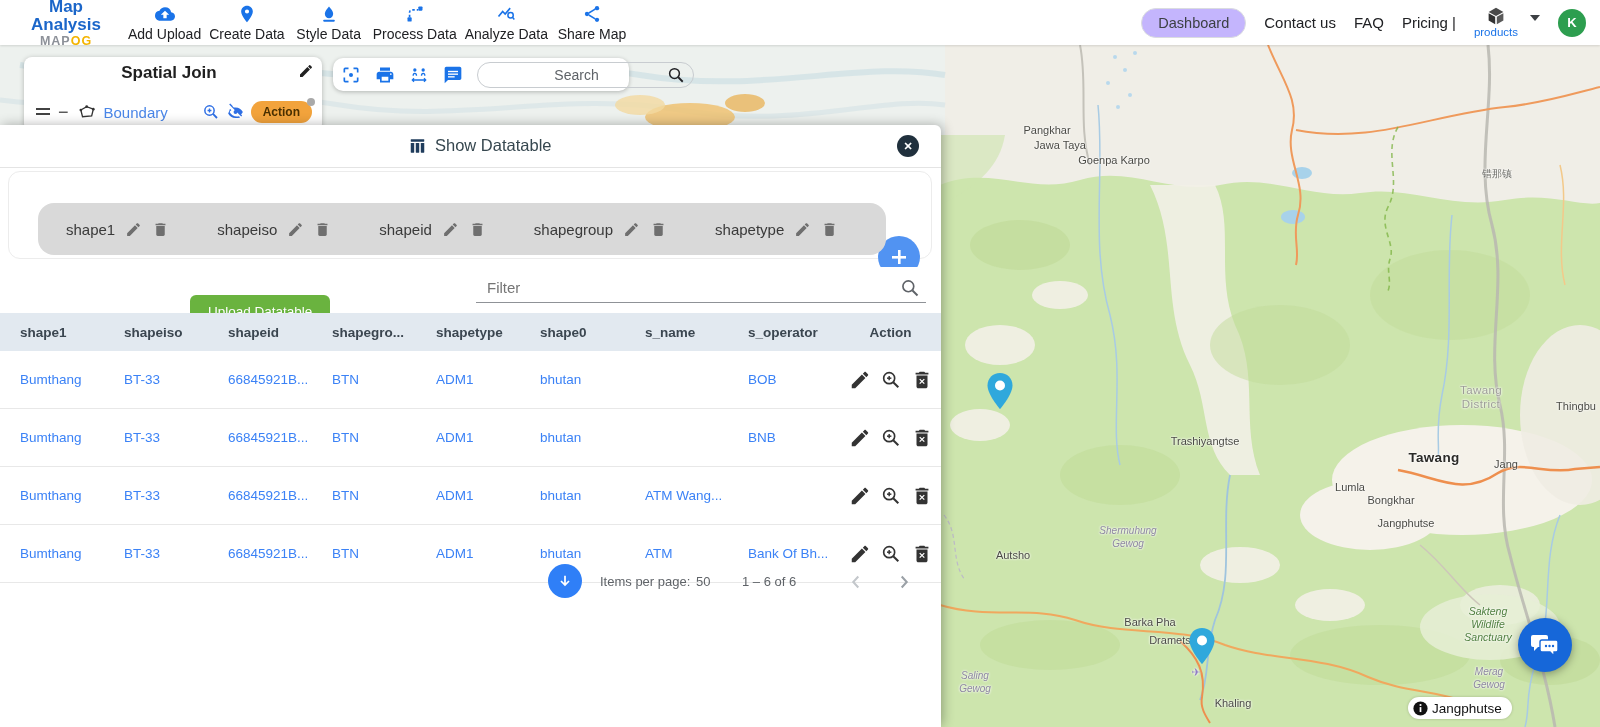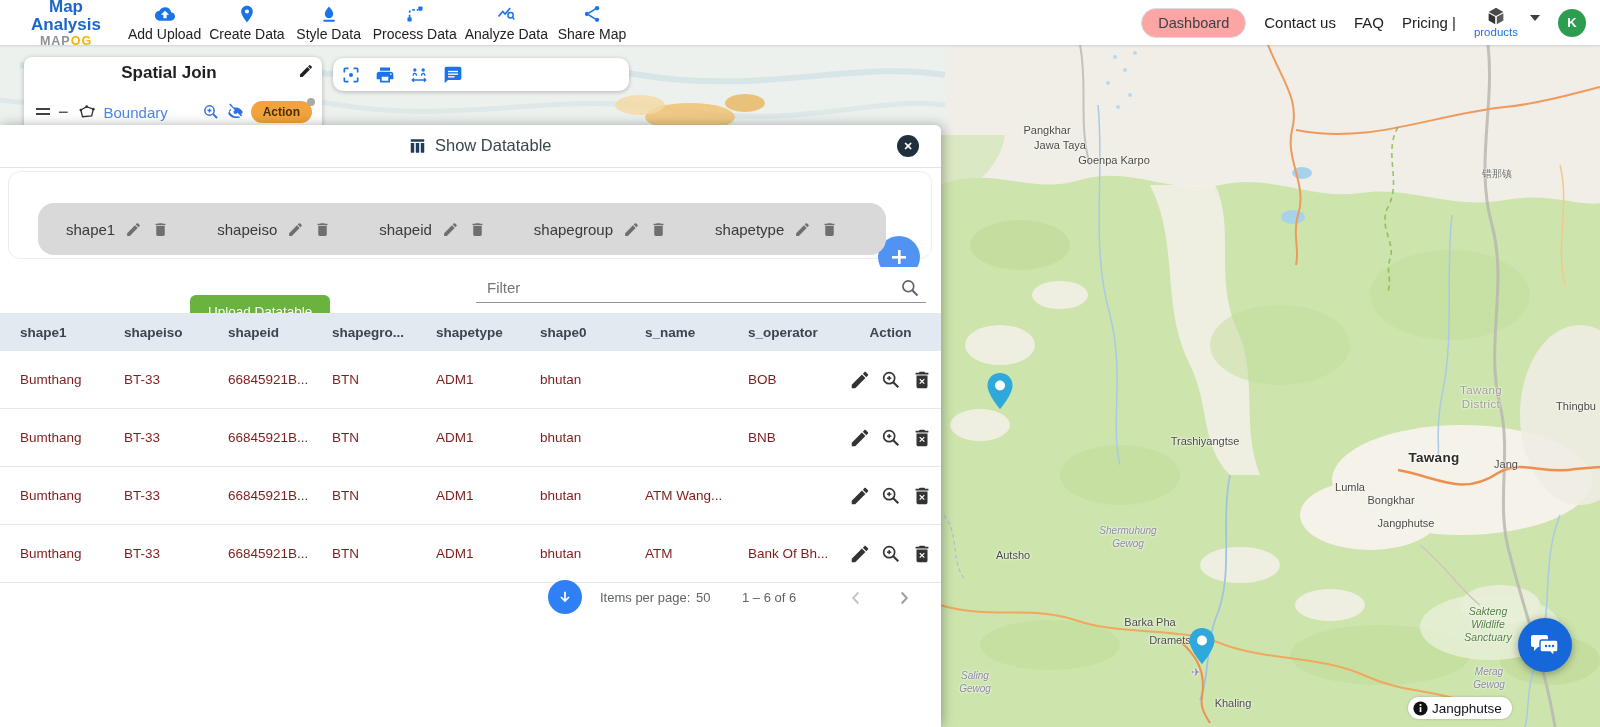--- a/index.html
+++ b/index.html
@@ -11,21 +11,21 @@
             box-shadow:0 1px 2px rgba(0,0,0,.12); display:flex; align-items:center; }
   .brand { width:120px; padding-left:12px; text-align:center; }
   .brand-title { font-size:17px; font-weight:700; color:#1b66c9; line-height:18px; }
   .brand-sub { font-size:12.5px; font-weight:700; letter-spacing:1px; }
   .brand-sub .g1 { color:#8d9199; } .brand-sub .g2 { color:#f4b400; }
   .navitems { display:flex; align-items:flex-start; gap:8px; margin-left:8px; }
   .navitem { display:flex; flex-direction:column; align-items:center; gap:2px; cursor:pointer; min-width:72px; }
   .navitem svg { width:20px; height:20px; }
   .navitem .lbl { font-size:14px; color:#202124; white-space:nowrap; }
   .nav-right { margin-left:auto; display:flex; align-items:center; gap:18px; padding-right:14px; }
-  .pillbtn { border:1px solid #dadce0; border-radius:18px; padding:6px 16px; font-size:14.5px; color:#3c4043; background:#fca5a5; cursor:pointer; }
+  .pillbtn { border:1px solid #dadce0; border-radius:18px; padding:6px 16px; font-size:14.5px; color:#3c4043; background:#c4b5fd; cursor:pointer; }
   .navlink { font-size:15px; color:#202124; cursor:pointer; white-space:nowrap; }
   .products { display:flex; flex-direction:column; align-items:center; margin-right:-6px; cursor:pointer; }
   .products .plabel { font-size:11.5px; color:#1a73e8; margin-top:1px; }
   .caret { width:0; height:0; border-left:5px solid transparent; border-right:5px solid transparent; border-top:6px solid #3c4043; margin-bottom:10px; cursor:pointer; }
   .avatar { width:28px; height:28px; border-radius:50%; background:#2d9e4f; color:#fff; font-size:13px; font-weight:700;
             display:flex; align-items:center; justify-content:center; cursor:pointer; }
 
   
   .map { position:absolute; left:0; top:45px; width:1600px; height:682px; z-index:1; background:#f0eee7; }
   .maplabel { position:absolute; transform:translate(-50%,-50%); white-space:pre-line; text-align:center; pointer-events:none;
@@ -94,25 +94,25 @@
   .filterwrap input { flex:1; border:none; outline:none; font-size:15px; color:#424242; background:transparent; padding-left:11px; }
   .filterwrap input::placeholder { color:#757575; }
   .filterwrap .ficon { width:20px; height:20px; margin-right:6px; cursor:pointer; }
 
   .dtable { position:absolute; left:0; top:46px; width:941px; }
   .thead, .tr { display:grid; grid-template-columns:104px 104px 104px 104px 104px 105px 103px 112px 1fr; }
   .thead { background:#e2e9f0; height:38px; align-items:center; }
   .th { font-size:13.5px; font-weight:700; color:#3b4650; padding-left:20px; overflow:hidden; white-space:nowrap; }
   .th.center { padding-left:0; text-align:center; }
   .tr { height:58px; align-items:center; border-bottom:1px solid #e8e8e8; }
-  .td { font-size:13.5px; color:#7f1d1d; padding-left:20px; overflow:hidden; white-space:nowrap; }
+  .td { font-size:13.5px; color:#3b82f6; padding-left:20px; overflow:hidden; white-space:nowrap; }
   .td-actions { display:flex; align-items:center; justify-content:center; gap:9px; }
   .rowicon { width:22px; height:22px; cursor:pointer; }
 
-  .pagrow { position:absolute; left:0; top:313px; width:941px; height:40px; }
+  .pagrow { position:absolute; left:0; top:297px; width:941px; height:40px; }
   .downfab { position:absolute; left:548px; top:0; width:34px; height:34px; border-radius:50%; background:#2f7ff7;
              display:flex; align-items:center; justify-content:center; cursor:pointer; }
   .pagtext { position:absolute; top:10px; font-size:13px; color:#5f6368; }
   .chev { position:absolute; top:7px; width:22px; height:22px; cursor:pointer; }
 
   svg { display:block; }
 </style>
 </head>
 <body>
 
@@ -354,20 +354,27 @@
         <circle cx="17" cy="6" r="2" fill="#1a73e8"></circle>
       <path d="M5 13 c0-2 1-3 2-3 s2 1 2 3 M15 13 c0-2 1-3 2-3 s2 1 2 3" stroke="#1a73e8" stroke-width="1.6" fill="none"></path>
       <path d="M4 18 h16 M6 16 l-2 2 2 2 M18 16 l2 2 -2 2" stroke="#1a73e8" stroke-width="1.6" fill="none"></path>
     </svg>
     <svg class="tbicon" viewBox="0 0 24 24">
       <path fill="#1a73e8" d="M20 2H4c-1.1 0-2 .9-2 2v18l4-4h14c1.1 0 2-.9 2-2V4c0-1.1-.9-2-2-2z"></path>
       <rect x="6" y="7" width="12" height="1.6" fill="#fff"></rect>
         <rect x="6" y="10.2" width="12" height="1.6" fill="#fff"></rect>
         <rect x="6" y="13.4" width="8" height="1.6" fill="#fff"></rect>
     </svg>
+    <div class="searchpill">
+      <input type="text" placeholder="Search" style="">
+      <svg width="18" height="18" viewBox="0 0 24 24">
+          <circle cx="10" cy="10" r="6.5" stroke="#202124" stroke-width="2" fill="none"></circle>
+          <line x1="15" y1="15" x2="21" y2="21" stroke="#202124" stroke-width="2.4"></line>
+        </svg>
+    </div>
   </div>
 
   <div class="modal">
     <div class="mheader">
       <div class="mtitle">
         <svg width="19" height="18" viewBox="0 0 24 24">
           <rect x="3" y="3" width="18" height="3.4" rx="0.6" fill="#1f3c5c"></rect>
           <rect x="3" y="8" width="4.6" height="13" rx="0.6" fill="#1f3c5c"></rect>
           <rect x="9.7" y="8" width="4.6" height="13" rx="0.6" fill="#1f3c5c"></rect>
           <rect x="16.4" y="8" width="4.6" height="13" rx="0.6" fill="#1f3c5c"></rect>

